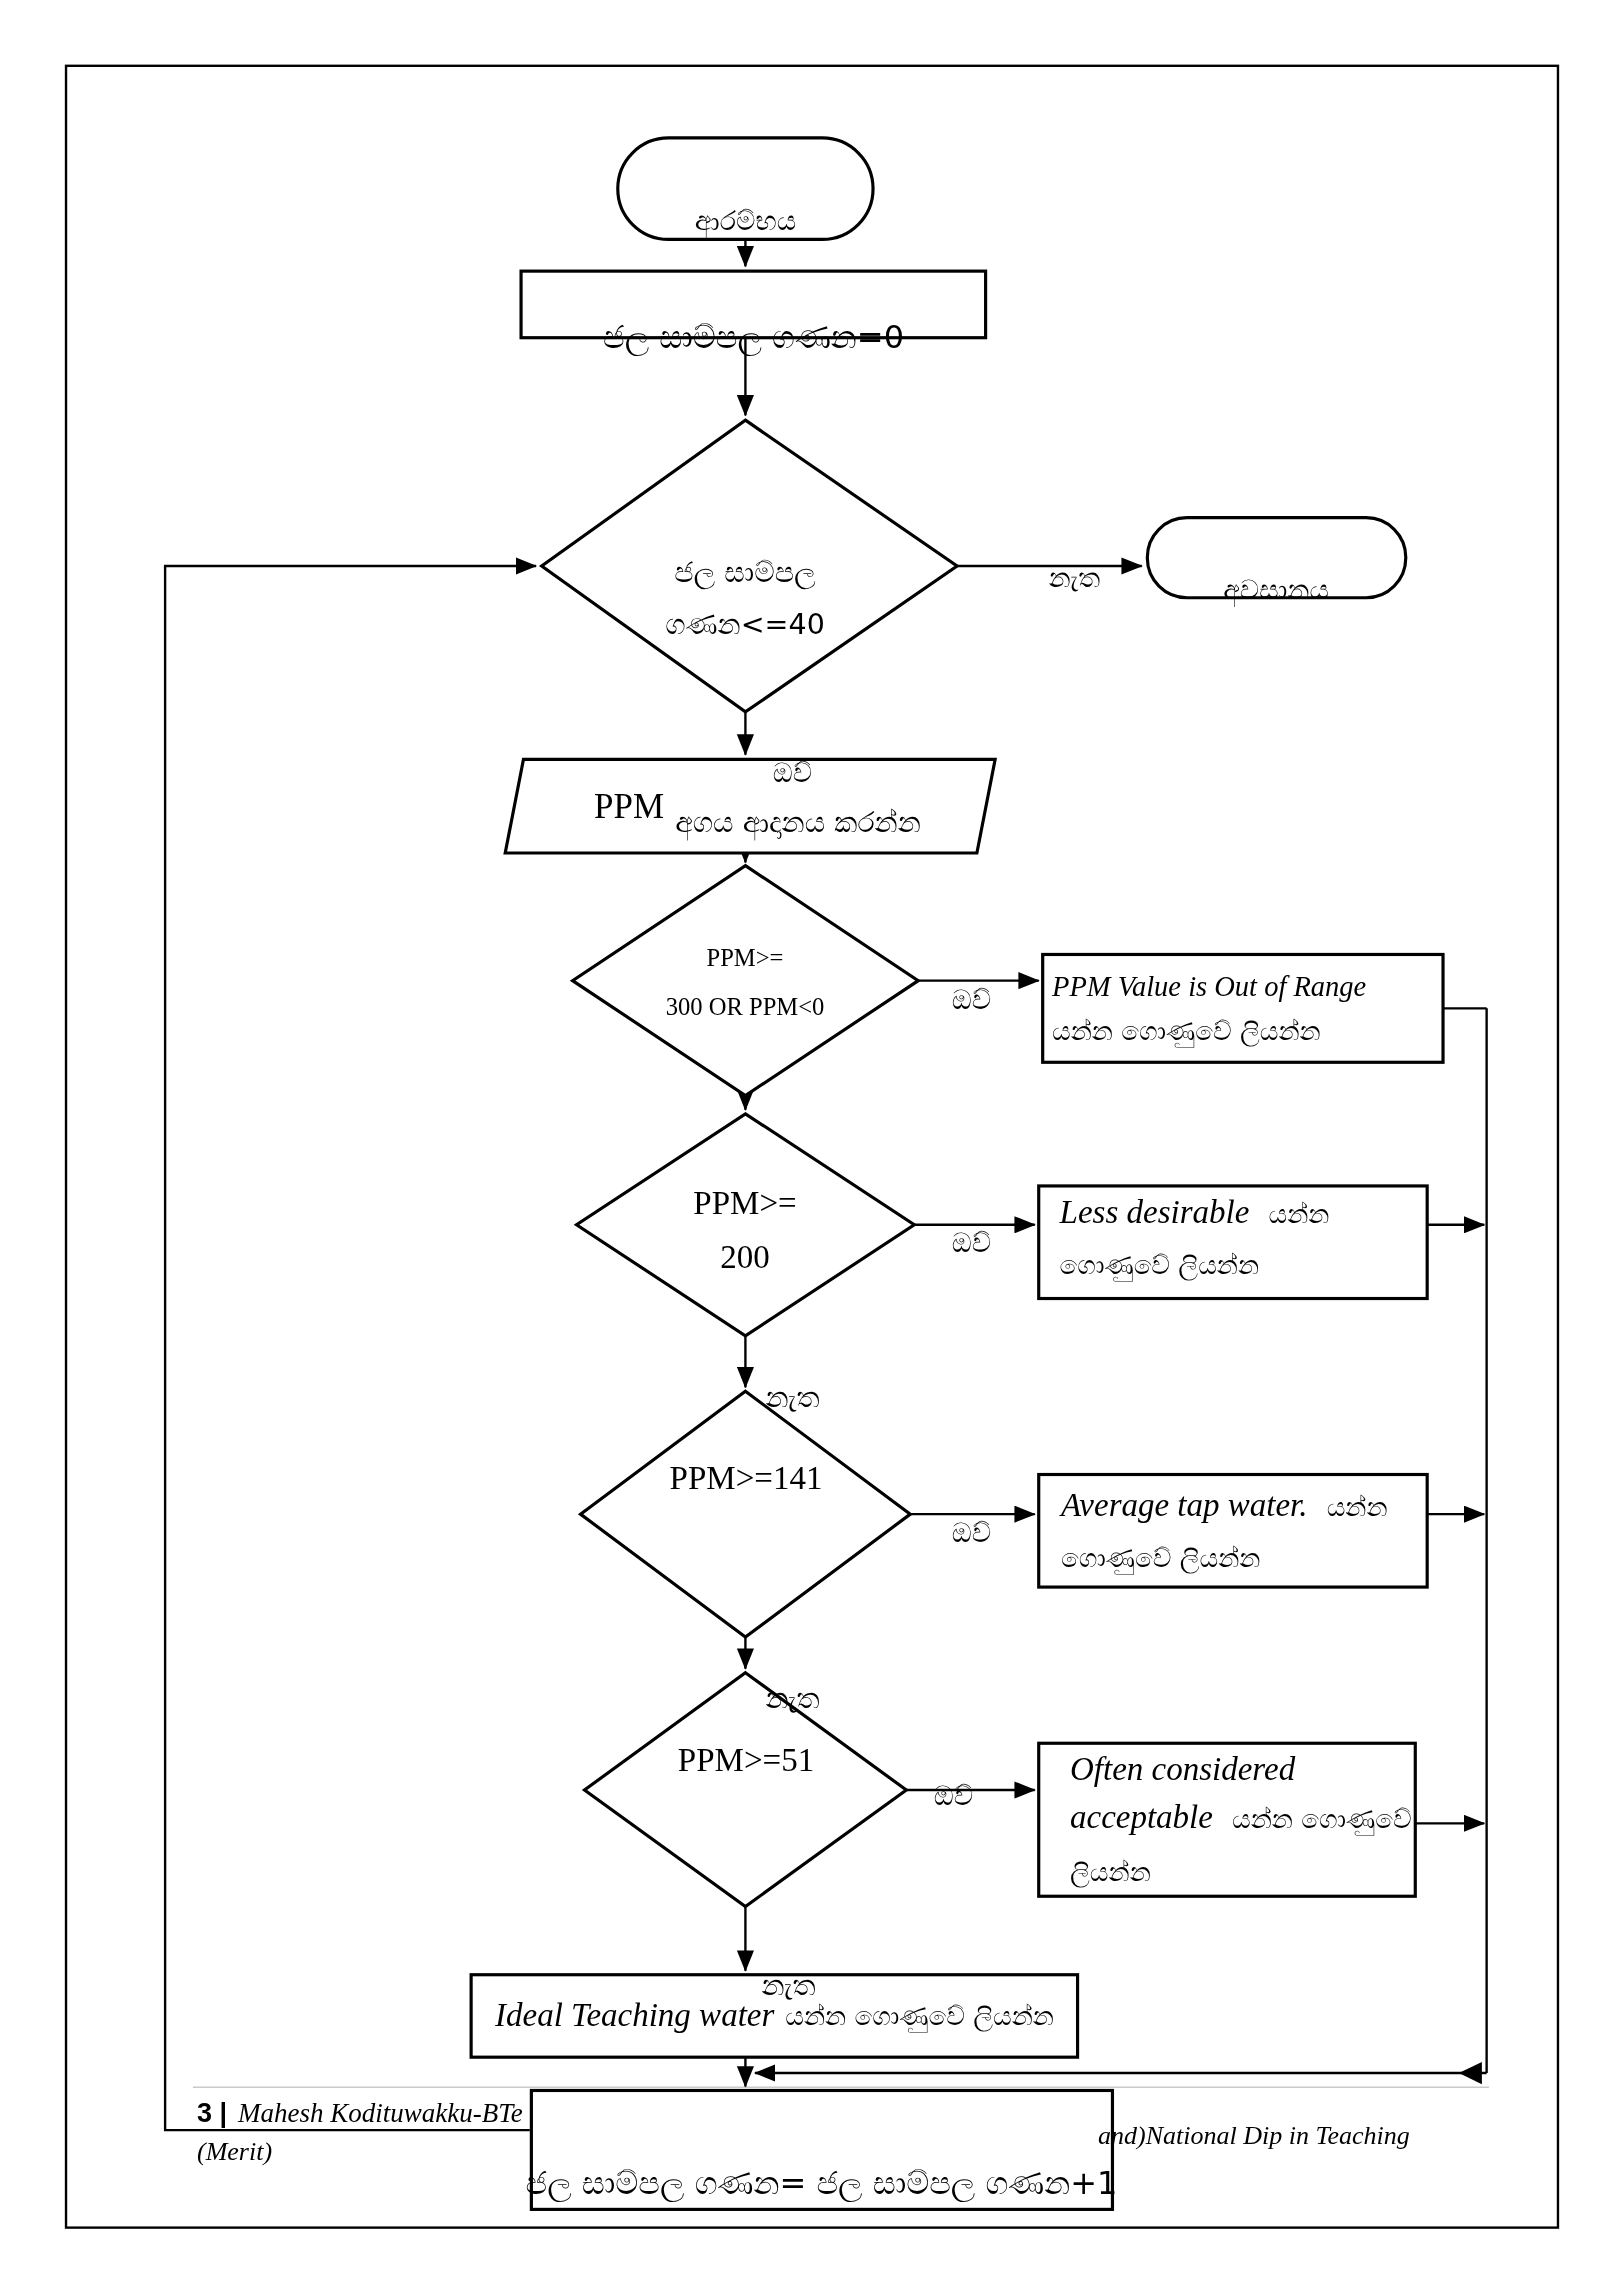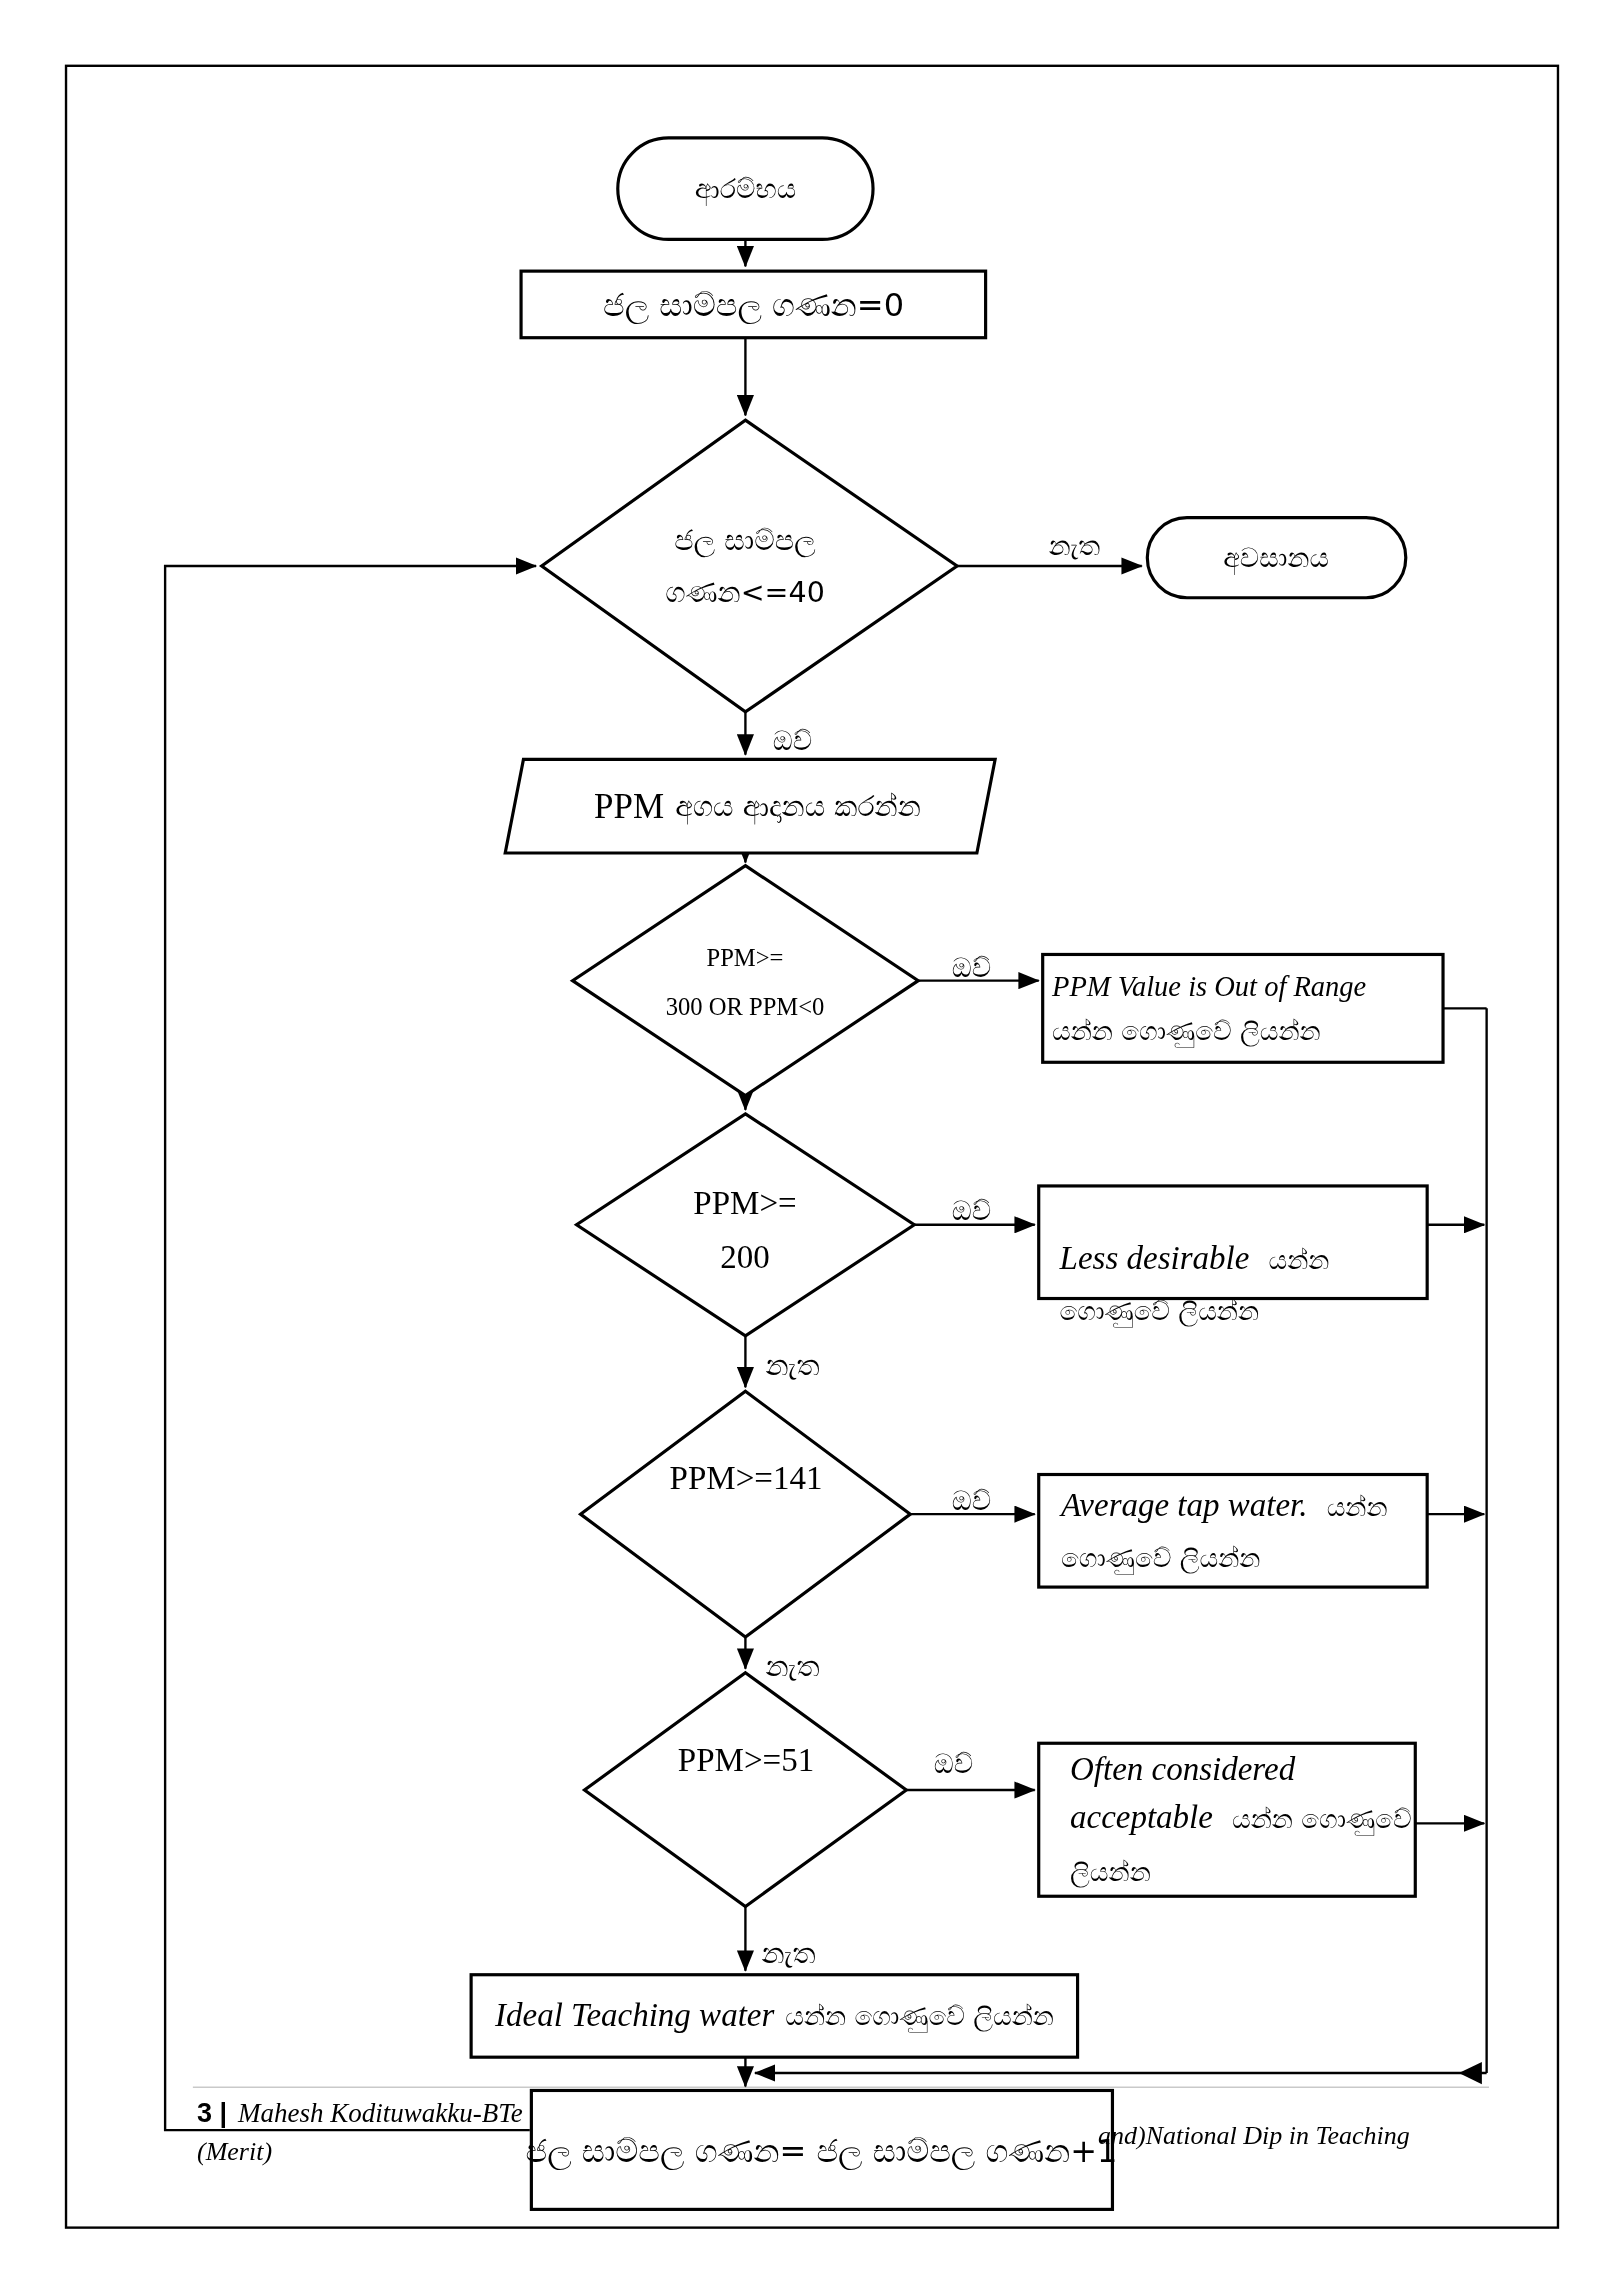--- a/index.html
+++ b/index.html
@@ -17,21 +17,21 @@
     display:flex;
     align-items:center;
     justify-content:center;
     text-align:center;
     line-height:1.25;
     color:#000;
     white-space:nowrap;
   }
   .col{flex-direction:column;}
   .leftal{justify-content:flex-start;align-items:flex-start;text-align:left;flex-direction:column;}
-  .si{font-family:"DejaVu Sans",sans-serif;}
+  .si{font-family:"DejaVu Sans",sans-serif;margin-top:32px;}
   .si-it{font-family:"DejaVu Sans",sans-serif;}
   .en-it{font-family:"Liberation Serif","DejaVu Serif",serif;font-style:italic;}
   .en{font-family:"Liberation Serif","DejaVu Serif",serif;}
   .f34{font-size:27px;}
   .f36{font-size:28.5px;}
   .f40{font-size:32px;}
   .f42{font-size:33px;}
   .f46{font-size:35px;}
   .f31{font-size:24.6px;}
   .f33{font-size:26px;}
@@ -127,21 +127,21 @@
     <span class="si-it f33">යන්න ගොණුවේ ලියන්න</span>
   </div>
 
   <div class="txt col en f42" style="left:604px;top:1170px;width:282px;height:119px;line-height:54px;">
     <span>PPM&gt;=</span>
     <span>200</span>
   </div>
 
   <div class="txt f34 si" style="left:934px;top:1193px;width:75px;height:36px;">ඔව්</div>
 
-  <div class="txt leftal" style="left:1039px;top:1228px;width:389px;height:113px;padding-left:20.6px;box-sizing:border-box;justify-content:center;line-height:46px;">
+  <div class="txt leftal" style="left:1039px;top:1182px;width:389px;height:113px;padding-left:20.6px;box-sizing:border-box;justify-content:center;line-height:46px;">
     <span>
       <span class="en-it f42">Less desirable</span>
       <span class="gap"></span>
       <span class="si-it f33">යන්න</span>
     </span>
     <span class="si-it f33">ගොණුවේ ලියන්න</span>
   </div>
 
   <div class="txt f36 si" style="left:749px;top:1348px;width:87px;height:36px;">නැත</div>
 

